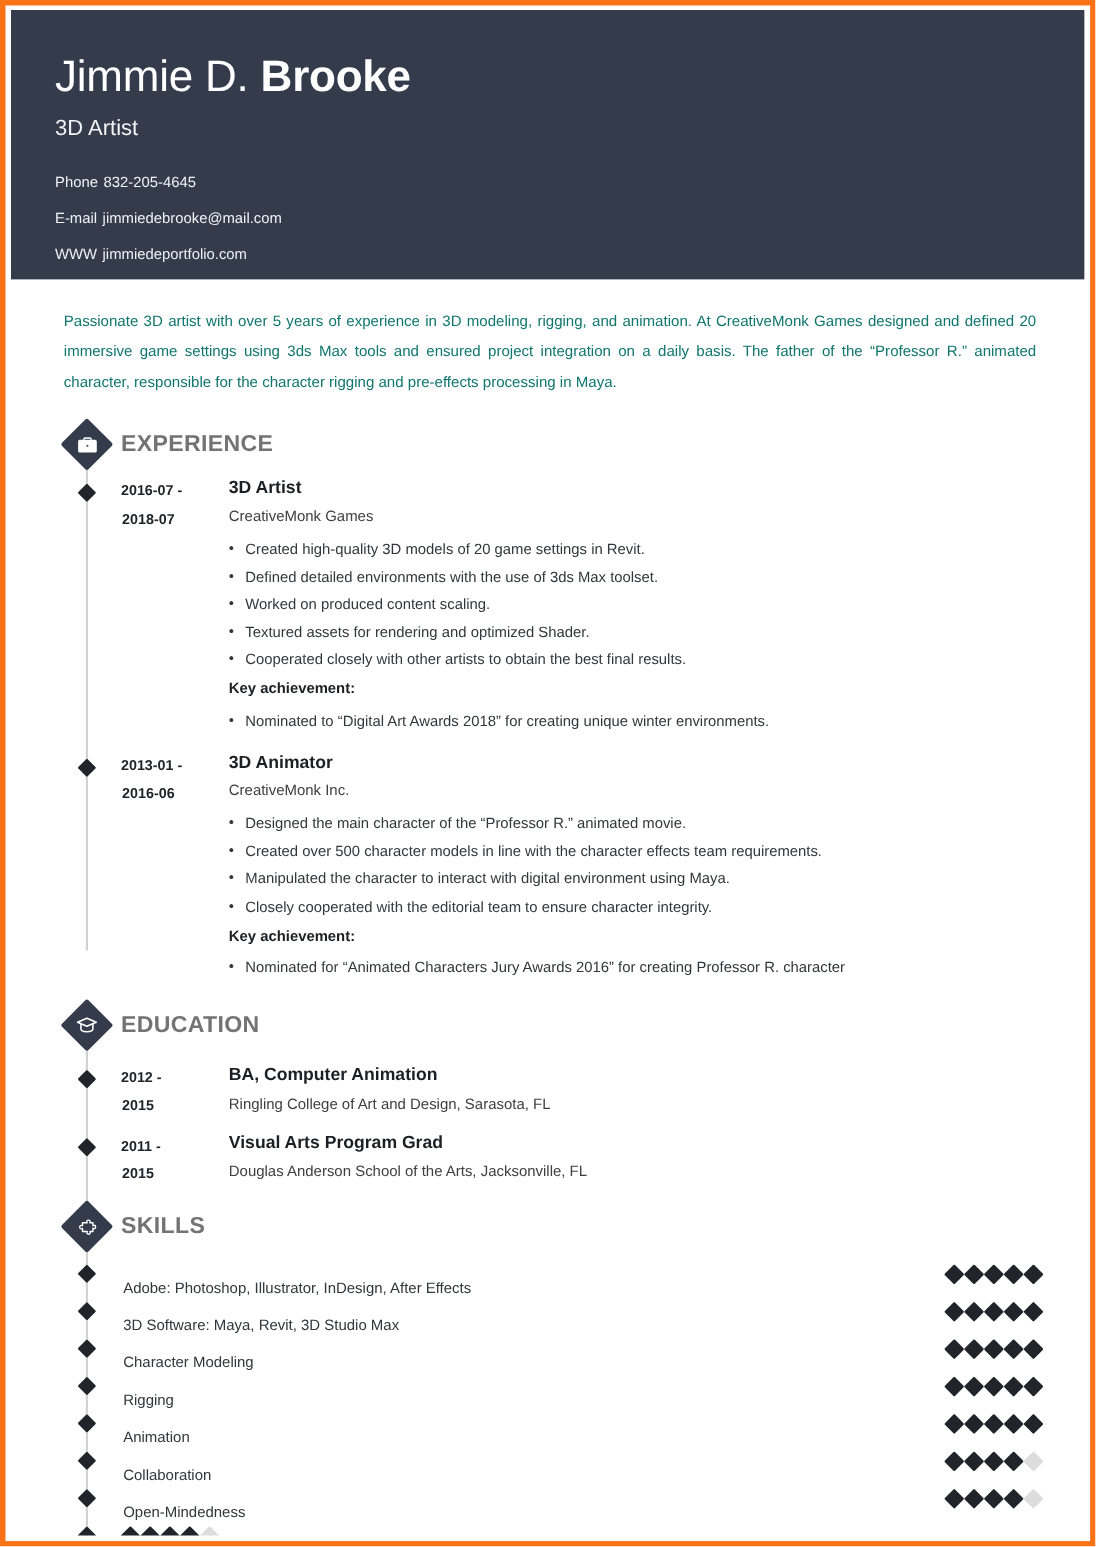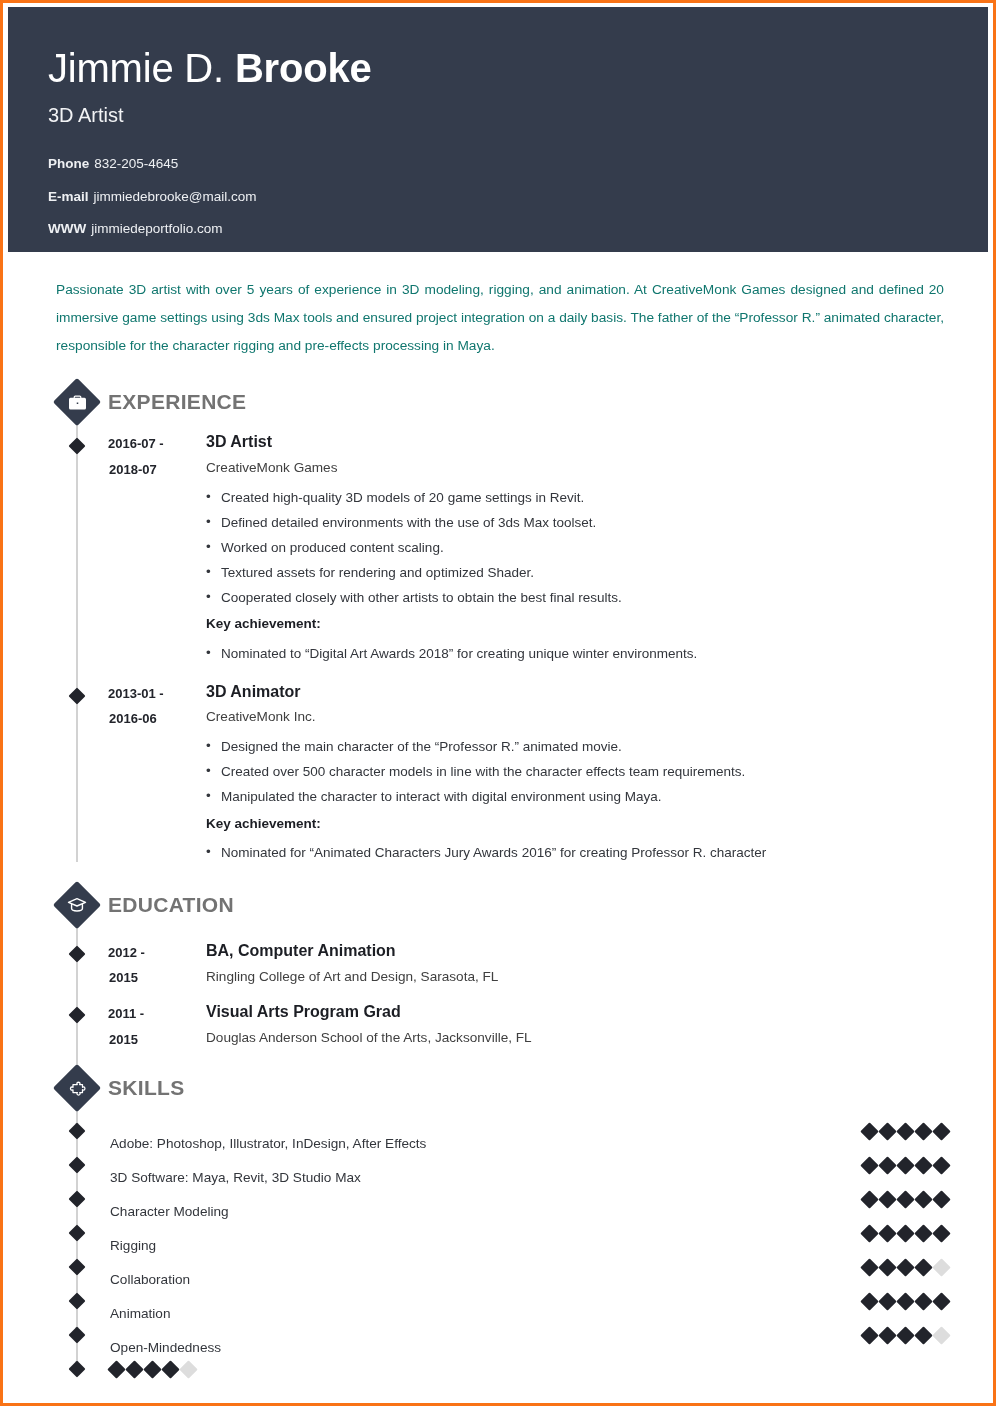--- a/index.html
+++ b/index.html
@@ -10,21 +10,21 @@
     background: #ffffff;
     font-family: "Liberation Sans", sans-serif;
     overflow: hidden;
   }
 
   .page-frame {
     position: relative;
     width: 996px;
     height: 1406px;
     background: #ffffff;
-    border: 3px solid #f97316;
+    border: 5px solid #f97316;
     outline: 1px solid #ffffff;
   }
 
   .inner {
     position: absolute;
     inset: 4px 5px 5px 5px;
     background: #ffffff;
     overflow: hidden;
   }
 
@@ -53,21 +53,21 @@
     margin-bottom: 30px;
   }
 
   .contact-row {
     font-size: 13.5px;
     line-height: 1;
     margin-bottom: 19px;
     color: #eef0f3;
     white-space: nowrap;
   }
-  .contact-label { font-weight: 700; }
+  .contact-label { font-weight: 400; }
   .contact-value { font-weight: 400; margin-left: 5px; }
 
   
   .summary {
     margin: 24px 44px 0 48px;
     font-size: 13.7px;
     line-height: 2.05;
     color: #0f766e;
     text-align: justify;
   }
@@ -293,20 +293,21 @@
         <div>2013-01 -</div>
         <div>2016-06</div>
       </div>
       <div class="entry-body">
         <div class="entry-role">3D Animator</div>
         <div class="entry-org">CreativeMonk Inc.</div>
         <ul class="bullets">
           <li>Designed the main character of the “Professor R.” animated movie.</li>
           <li>Created over 500 character models in line with the character effects team requirements.</li>
           <li>Manipulated the character to interact with digital environment using Maya.</li>
+          <li>Closely cooperated with the editorial team to ensure character integrity.</li>
         </ul>
         <div class="key-ach">Key achievement:</div>
         <ul class="bullets">
           <li>Nominated for “Animated Characters Jury Awards 2016” for creating Professor R. character</li>
         </ul>
       </div>
     </div>
   </div>
 
   <div class="section" style="margin-top:16px;">
@@ -415,40 +416,40 @@
               <span class="on"></span>
               <span class="on"></span>
               <span class="on"></span>
               <span class="on"></span>
             </div>
       </div>
       <div class="skill-row">
         <div class="node" style="top:50%;margin-top:-9px;">
               <i></i>
             </div>
+        <div class="skill-name">Animation</div>
+        <div class="rating">
+              <span class="on"></span>
+              <span class="on"></span>
+              <span class="on"></span>
+              <span class="on"></span>
+              <span class="on"></span>
+            </div>
+      </div>
+      <div class="skill-row">
+        <div class="node" style="top:50%;margin-top:-9px;">
+              <i></i>
+            </div>
         <div class="skill-name">Collaboration</div>
         <div class="rating">
               <span class="on"></span>
               <span class="on"></span>
               <span class="on"></span>
               <span class="on"></span>
               <span></span>
-            </div>
-      </div>
-      <div class="skill-row">
-        <div class="node" style="top:50%;margin-top:-9px;">
-              <i></i>
-            </div>
-        <div class="skill-name">Animation</div>
-        <div class="rating">
-              <span class="on"></span>
-              <span class="on"></span>
-              <span class="on"></span>
-              <span class="on"></span>
-              <span class="on"></span>
             </div>
       </div>
       <div class="skill-row">
         <div class="node" style="top:50%;margin-top:-9px;">
               <i></i>
             </div>
         <div class="skill-name">Open-Mindedness</div>
         <div class="rating">
               <span class="on"></span>
               <span class="on"></span>

